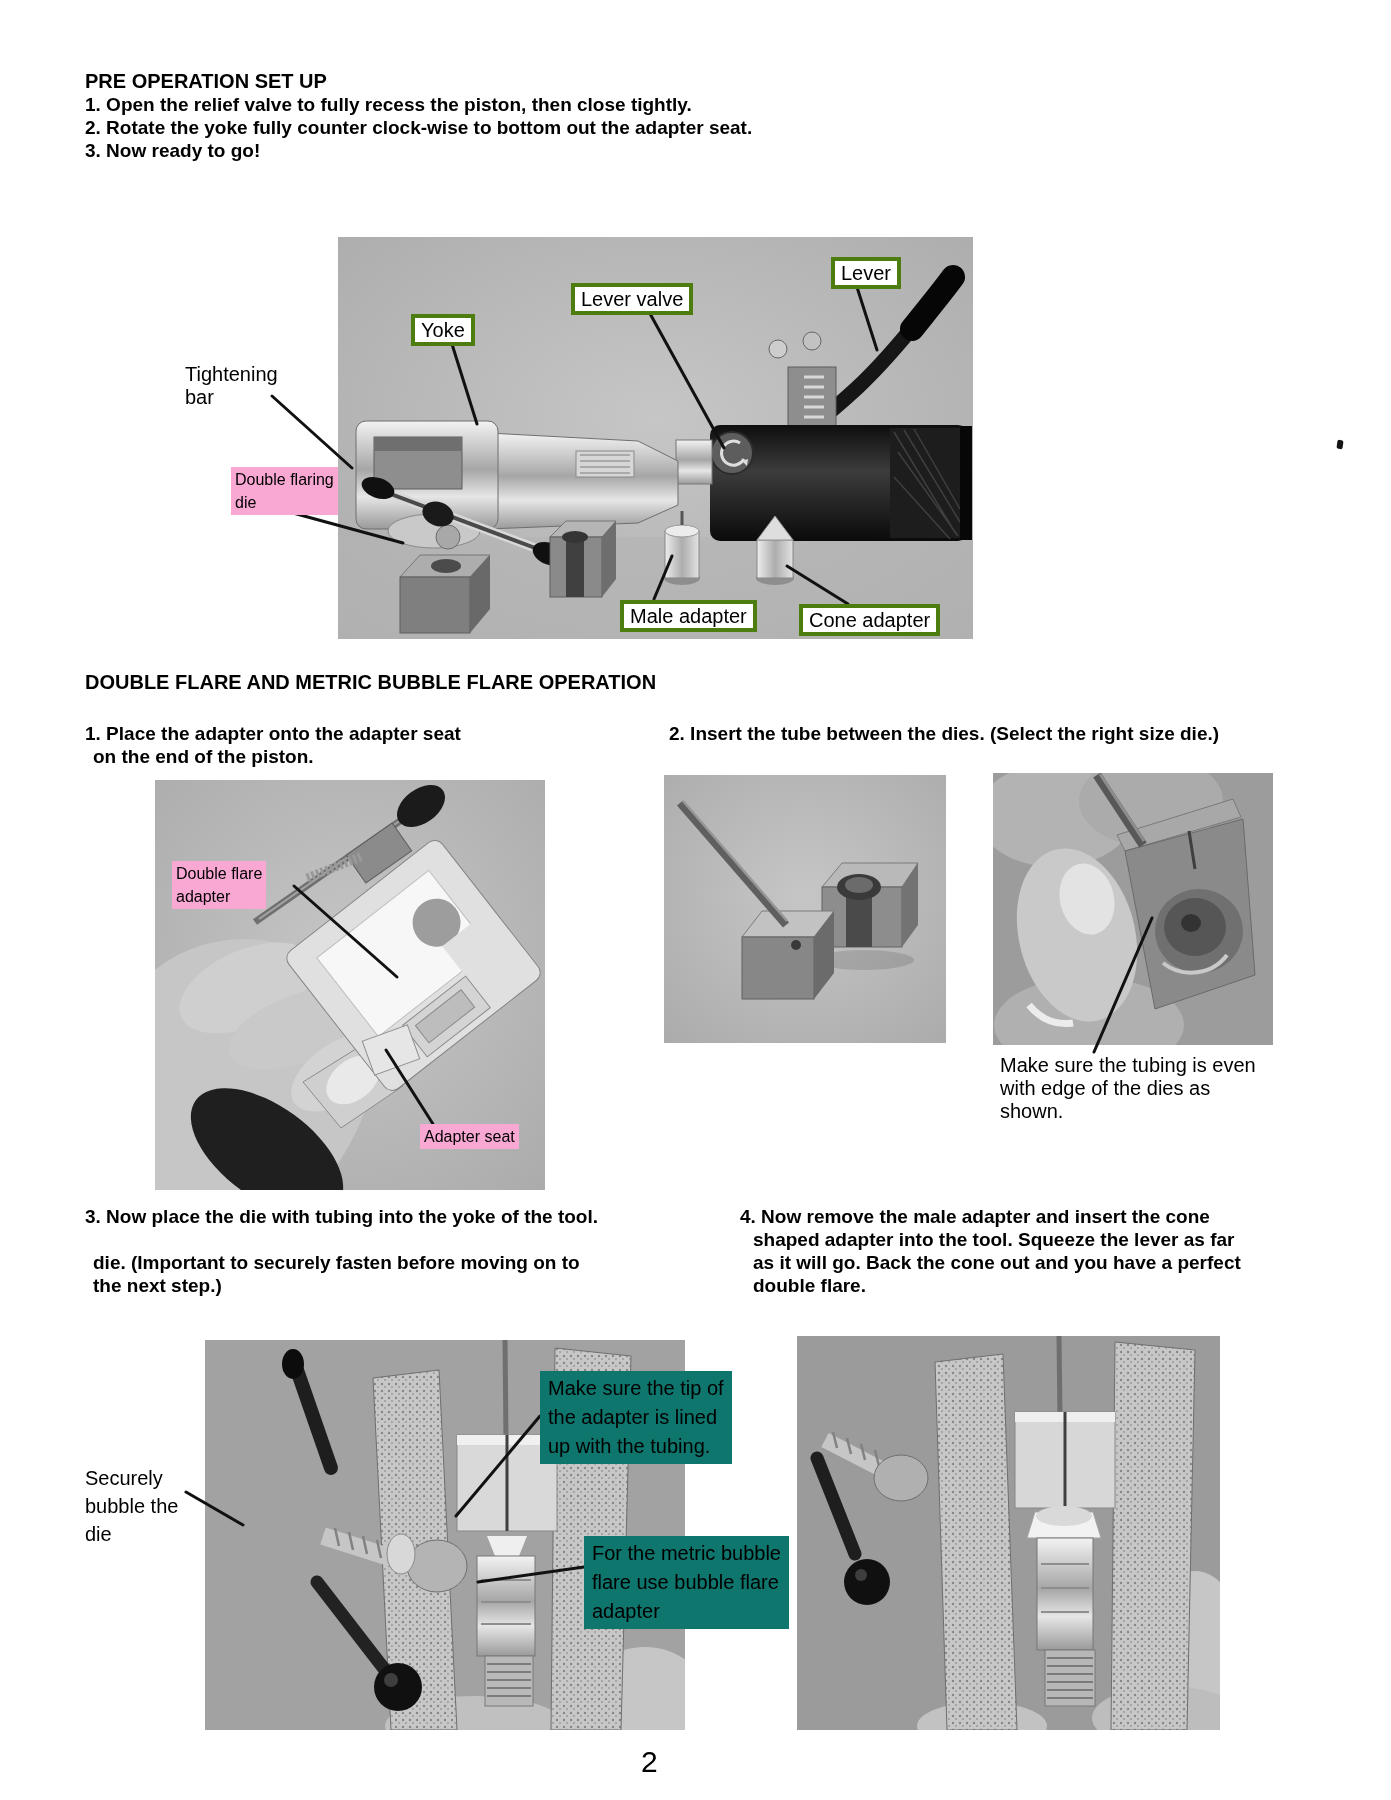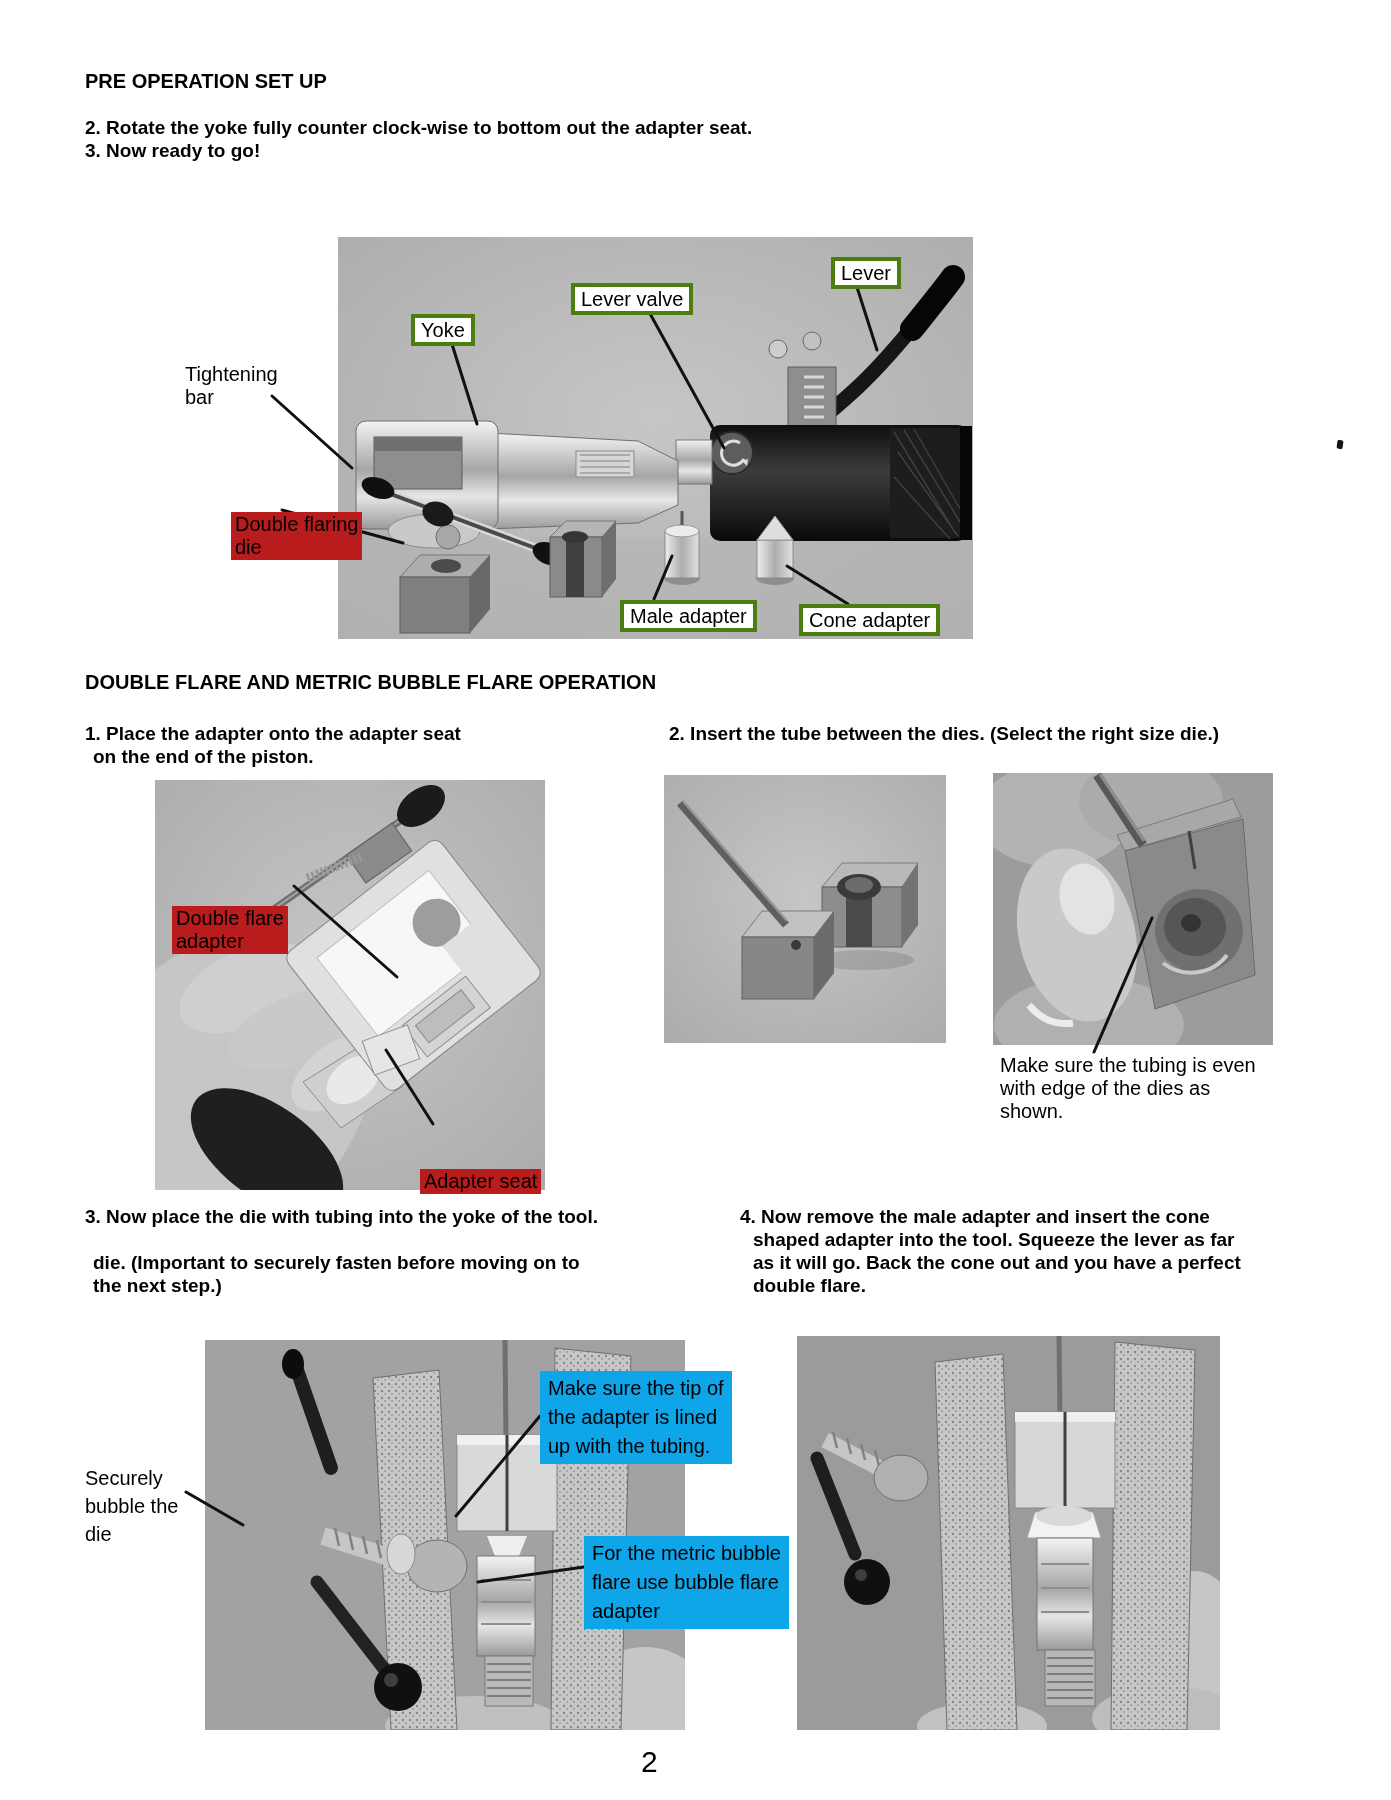--- a/index.html
+++ b/index.html
@@ -9,25 +9,25 @@
     overflow:hidden;margin:0 auto;
   }
   .abs{position:absolute;}
   .b{font-weight:bold;font-size:19px;line-height:23px;white-space:nowrap;}
   .lbl{font-size:20px;line-height:23px;white-space:nowrap;}
   .boxlbl{
     font-size:20px;line-height:24px;background:#fff;border:4px solid #4d7c0f;
     padding:0px 6px;white-space:nowrap;z-index:6;
   }
   .whitelbl{
-    font-size:20px;line-height:23px;background:#b91c1c;padding:1px 4px;
-    white-space:nowrap;z-index:6;margin-top:45px;
+    font-size:16px;line-height:23px;background:#f9a8d4;padding:1px 4px;
+    white-space:nowrap;z-index:6;
   }
   .bigwhite{
-    font-size:20px;line-height:29px;background:#0ea5e9;padding:3px 8px;
+    font-size:20px;line-height:29px;background:#0f766e;padding:3px 8px;
     white-space:nowrap;z-index:6;
   }
   .photo{z-index:1;}
   .photo svg{display:block;}
   #leaders{z-index:4;pointer-events:none;}
   .caption{font-size:20px;line-height:23px;white-space:nowrap;}
   #pagenum{font-size:30px;}
   #stray{width:6px;height:9px;background:#141414;border-radius:2px;transform:rotate(8deg);}
 </style>
 </head>
@@ -59,20 +59,21 @@
       </radialGradient>
       <pattern id="speck" width="7" height="7" patternUnits="userSpaceOnUse">
         <rect width="7" height="7" fill="#c7c7c7"></rect>
         <circle cx="2" cy="2" r="1.2" fill="#878787"></circle>
         <circle cx="5" cy="5" r="1" fill="#9a9a9a"></circle>
       </pattern>
     </defs>
   </svg>
 
   <div class="abs b" style="left:85px;top:70px;font-size:20px">PRE OPERATION SET UP</div>
+  <div class="abs b" style="left:85px;top:93px">1. Open the relief valve to fully recess the piston, then close tightly.</div>
   <div class="abs b" style="left:85px;top:116px">2. Rotate the yoke fully counter clock-wise to bottom out the adapter seat.</div>
   <div class="abs b" style="left:85px;top:139px">3. Now ready to go!</div>
 
   <div class="abs photo" style="left:338px;top:237px">
     <svg width="635" height="402" viewBox="0 0 635 402">
       <rect width="635" height="402" fill="url(#phBg)"></rect>
       <rect y="300" width="635" height="102" fill="#b4b4b4" opacity="0.6"></rect>
 
       <path d="M612,42 C592,70 552,120 520,150 C505,164 495,172 486,180" stroke="#161616" stroke-width="15" fill="none" stroke-linecap="round"></path>
       <path d="M615,40 C604,55 590,72 574,92" stroke="#060606" stroke-width="24" fill="none" stroke-linecap="round"></path>

